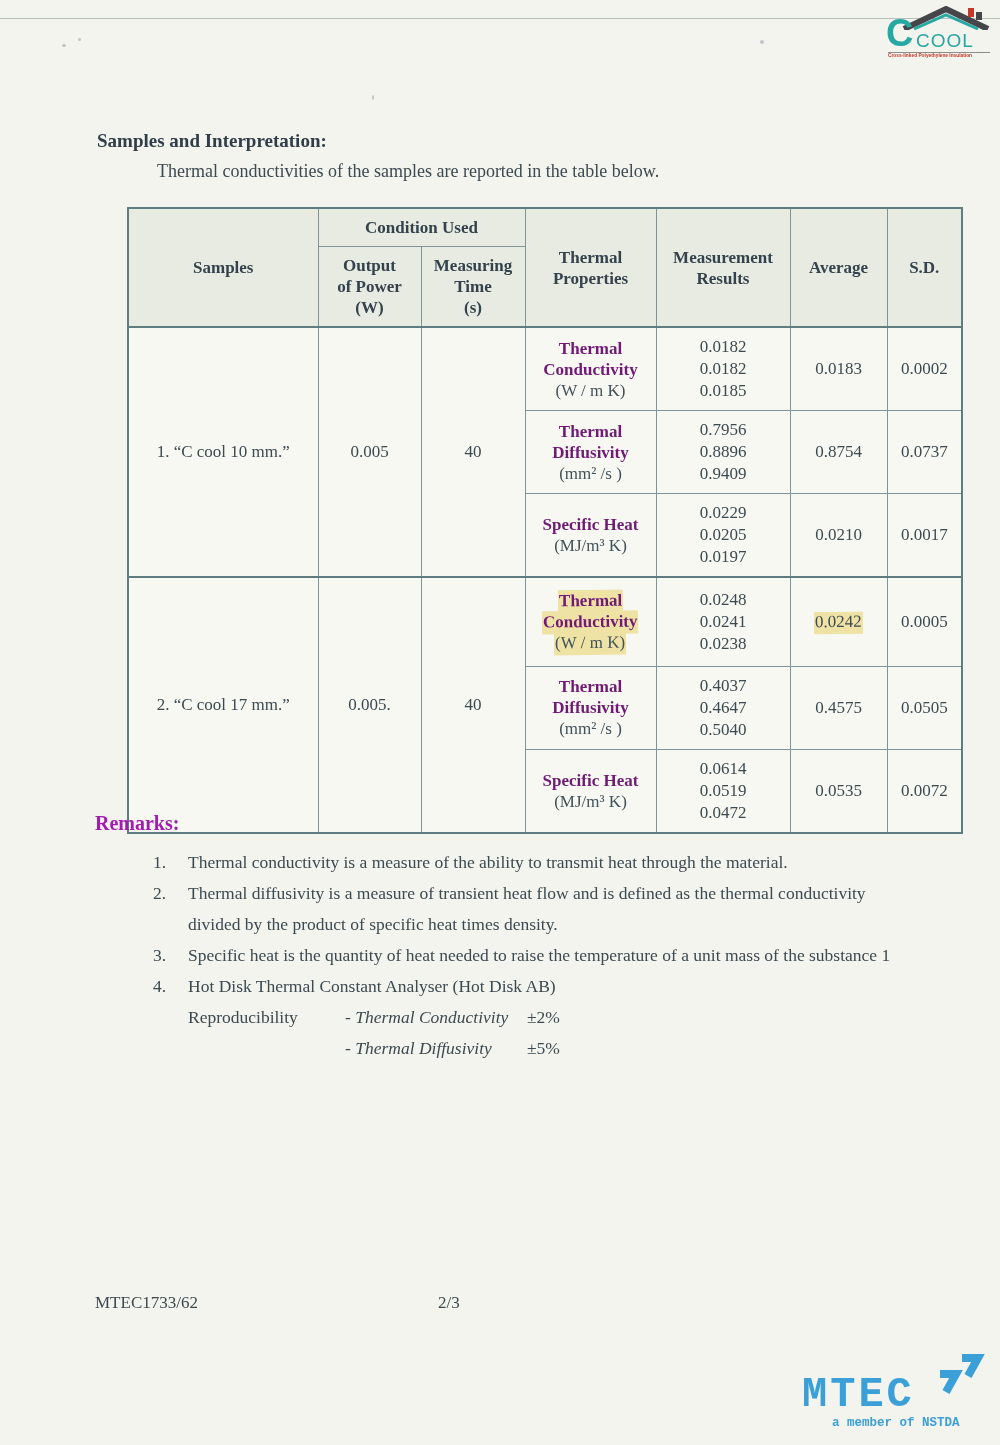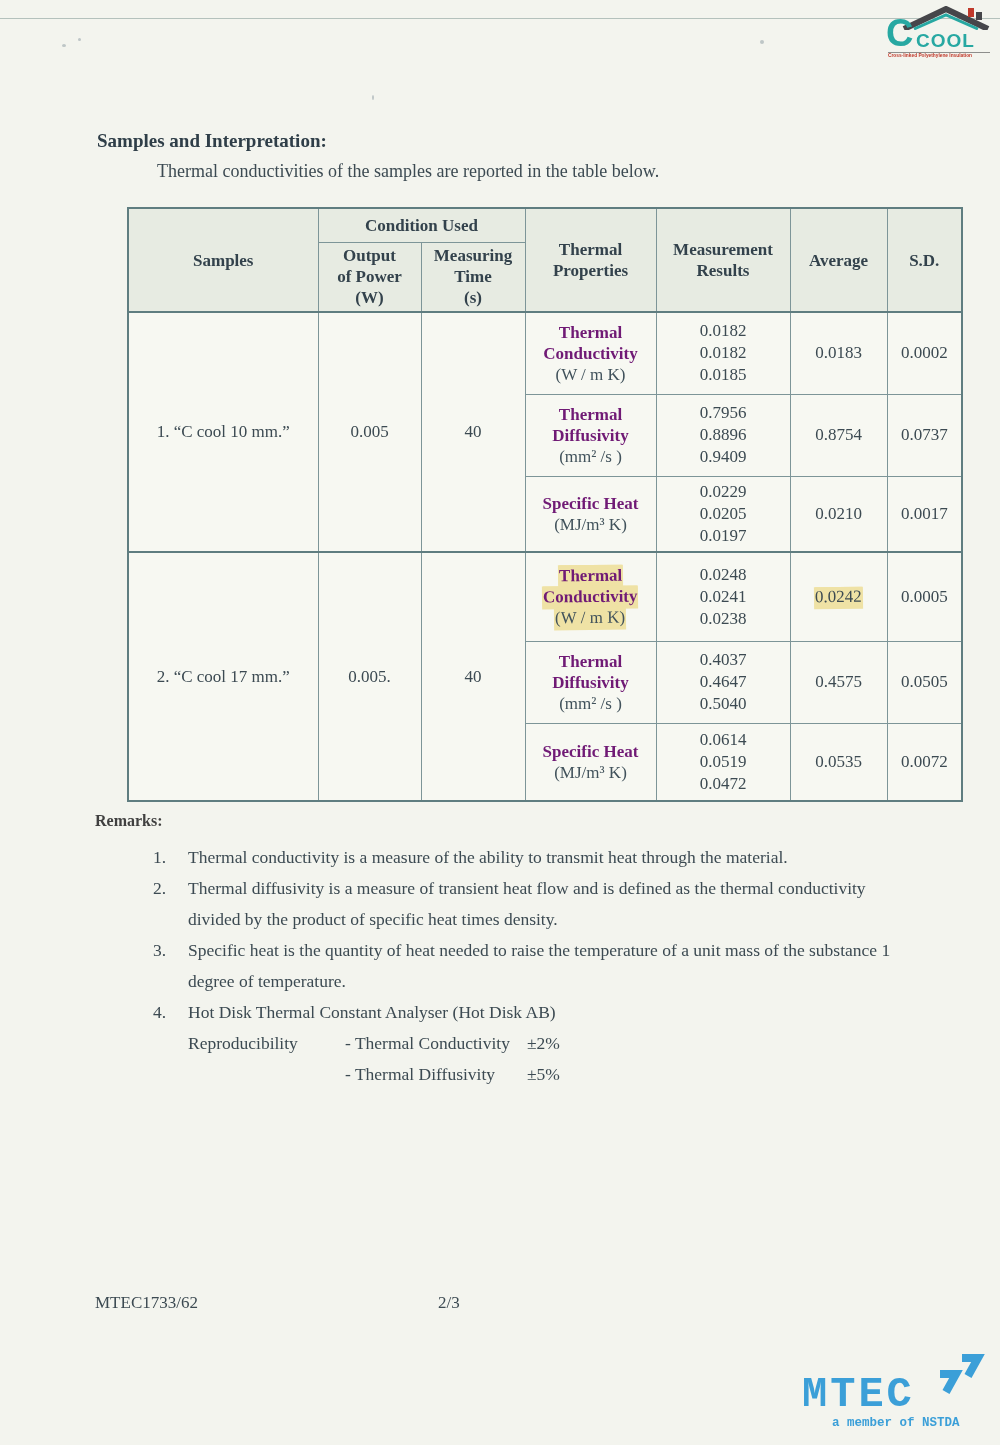--- a/index.html
+++ b/index.html
@@ -7,56 +7,56 @@
         font-family:"Liberation Serif", serif;color:#3c4a52;}
   .scanline{position:absolute;left:0;top:18px;width:100%;height:1px;background:#9fb0ab;opacity:.75;}
   .speck{position:absolute;background:#8a98a0;border-radius:50%;opacity:.5;}
 
   
   .ccool{position:absolute;right:10px;top:6px;width:104px;height:52px;}
   .ccool .rooficon{position:absolute;left:16px;top:0;}
   .ccool .bigc{position:absolute;left:0;top:8px;font-family:"Liberation Sans",sans-serif;
                font-weight:bold;font-size:38px;line-height:38px;color:#27a8a2;}
   .ccool .cool{position:absolute;left:30px;top:24px;font-family:"Liberation Sans",sans-serif;
-               font-weight:bold;font-size:19px;letter-spacing:1px;color:#27a8a2;}
+               font-weight:normal;font-size:19px;letter-spacing:1px;color:#27a8a2;}
   .ccool .tagline{position:absolute;left:2px;top:46px;width:170px;border-top:1px solid #4a4a4c;
                   padding-top:1px;font-family:"Liberation Sans",sans-serif;font-size:8px;
                   font-weight:bold;color:#c0392b;white-space:nowrap;
                   transform:scale(.60);transform-origin:0 0;}
 
   
   .h-results{position:absolute;left:97px;top:130px;font-size:19px;font-weight:bold;color:#2f3e48;}
   .intro{position:absolute;left:157px;top:161px;font-size:18px;}
 
   
   .tblwrap{position:absolute;left:127px;top:207px;}
   table.res{border-collapse:collapse;table-layout:fixed;background:#f7f8f2;}
   table.res td, table.res th{border:1px solid #7d9598;font-size:17px;font-weight:normal;
-       text-align:center;vertical-align:middle;padding:0;color:#3c4a52;overflow:hidden;}
+       text-align:center;vertical-align:middle;padding:8px;color:#3c4a52;overflow:hidden;}
   table.res{border:2px solid #5f7d80;}
   table.res th{background:#e7ebe2;font-weight:bold;color:#33424c;line-height:21px;}
   tr.hdr-sub th{border-top:1px solid #7d9598;}
   tr.block-start td{border-top:2px solid #5f7d80;}
   td.name, td.cond{vertical-align:top;padding-top:8px;}
   td.name{text-align:left;padding-left:8px;font-weight:bold;font-size:18px;color:#2f3e48;}
   .pl{line-height:21px;font-weight:bold;color:#701a75;}
   .pl.unit{font-weight:normal;color:#41525b;}
   .rv{line-height:22px;}
   .avg{font-weight:bold;color:#2f3e48;}
   .hl{background:#efe2a5;box-shadow:0 1px 0 1px #efe2a5;display:inline-block;transform:rotate(-.6deg);}
 
   
   .remarks{position:absolute;left:95px;top:812px;width:890px;font-size:17.5px;}
-  .remarks .rh{font-weight:bold;font-size:16px;color:#404040;margin-bottom:12px;}
+  .remarks .rh{font-weight:bold;font-size:20px;color:#a21caf;margin-bottom:12px;}
   .ritem{display:flex;line-height:31px;}
   .rnum{width:35px;margin-left:58px;flex:none;}
   .rtext{flex:1;}
   .repro{display:flex;line-height:31px;}
   .repro .rlabel{margin-left:93px;width:157px;flex:none;}
-  .repro .rname{width:182px;flex:none;}
+  .repro .rname{width:182px;flex:none;font-style:italic;}
 
   
   .doc-no{position:absolute;left:95px;top:1293px;font-size:17px;}
   .page-no{position:absolute;left:438px;top:1293px;font-size:17px;}
 
   
   .mtec{position:absolute;left:802px;top:1352px;width:190px;height:80px;
         font-family:Liberation Mono, monospace;color:#3b9fd8;}
   .mtec .word{position:absolute;left:0;top:22px;font-size:42px;font-weight:bold;
               letter-spacing:3px;line-height:42px;}
@@ -227,21 +227,20 @@
       <span class="rnum">2.</span>
       <span class="rtext">
         <div>Thermal diffusivity is a measure of transient heat flow and is defined as the thermal conductivity</div>
         <div>divided by the product of specific heat times density.</div>
       </span>
     </div>
     <div class="ritem">
       <span class="rnum">3.</span>
       <span class="rtext">
         <div>Specific heat is the quantity of heat needed to raise the temperature of a unit mass of the substance 1</div>
-        <div>degree of temperature.</div>
       </span>
     </div>
     <div class="ritem">
       <span class="rnum">4.</span>
       <span class="rtext">Hot Disk Thermal Constant Analyser (Hot Disk AB)</span>
     </div>
     <div class="repro">
       <span class="rlabel">Reproducibility</span>
       <span class="rname">- Thermal Conductivity</span>
       <span>±2%</span>

